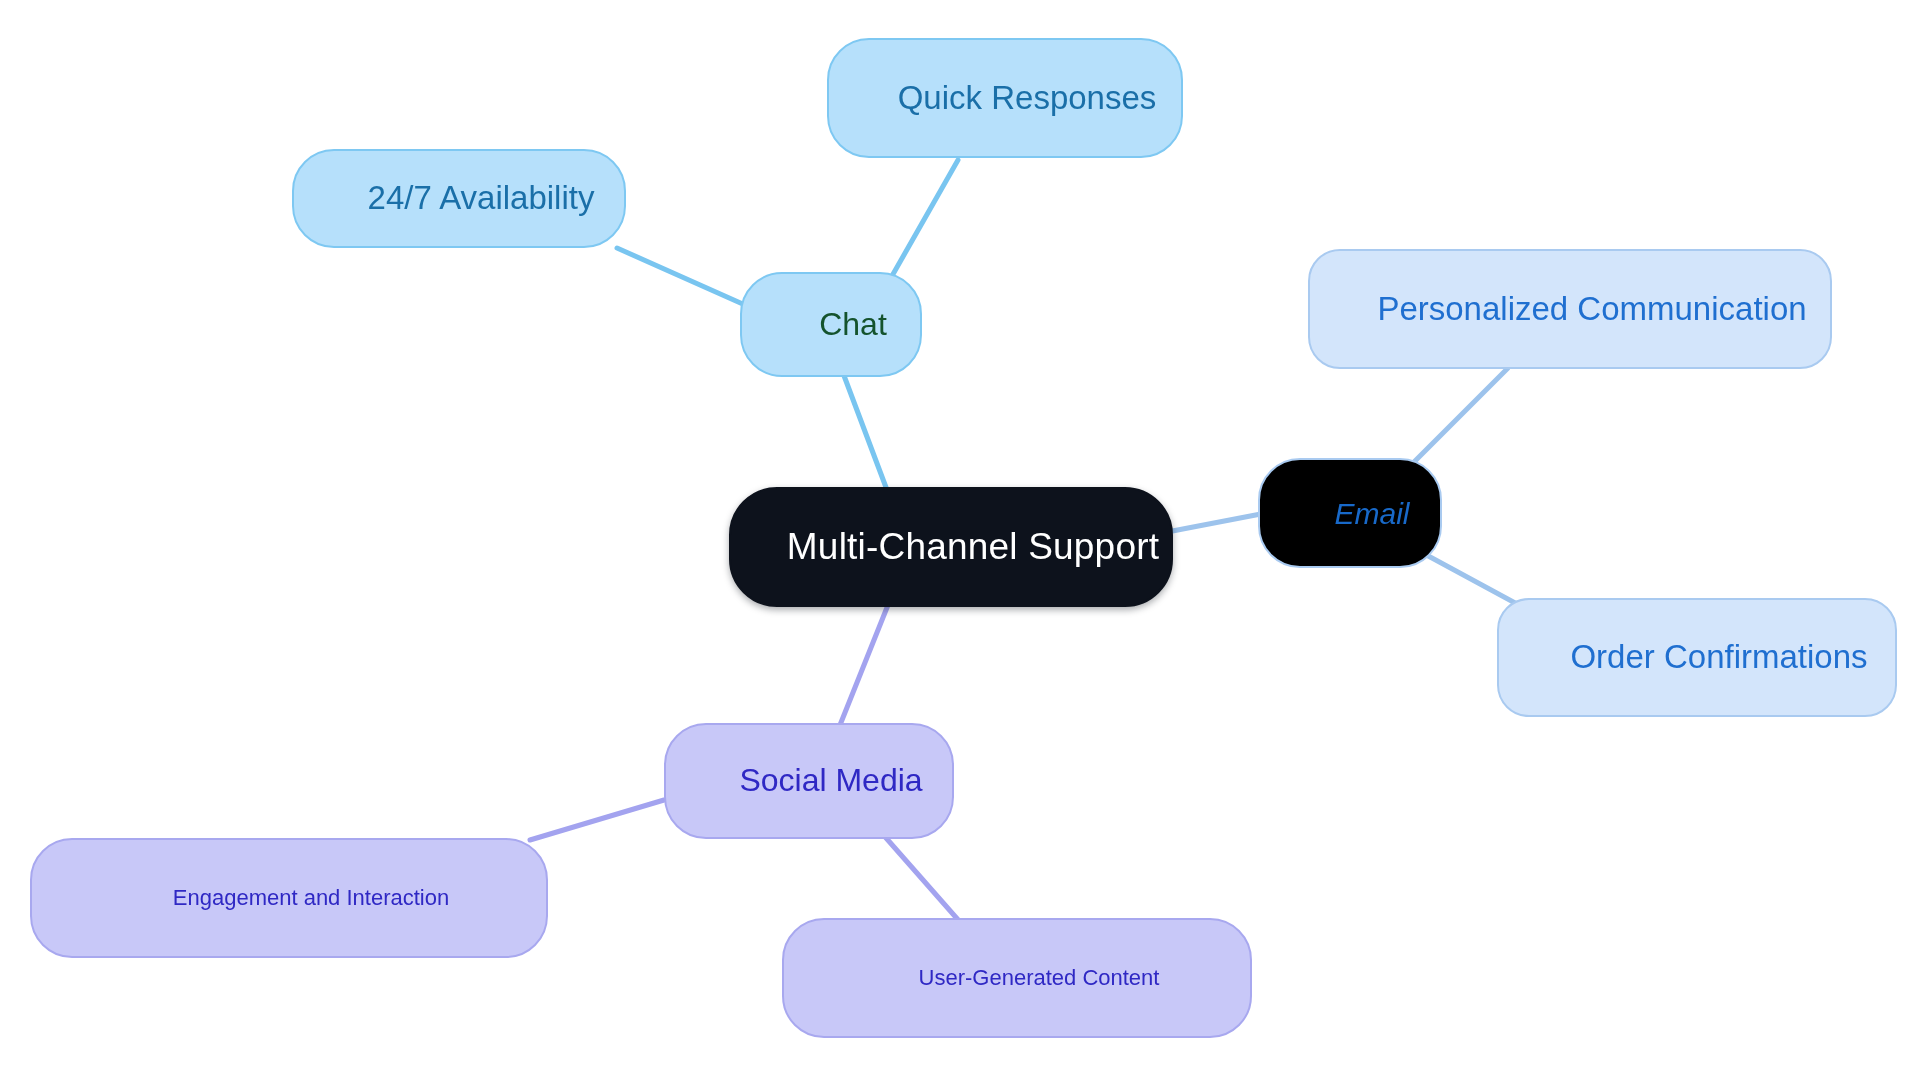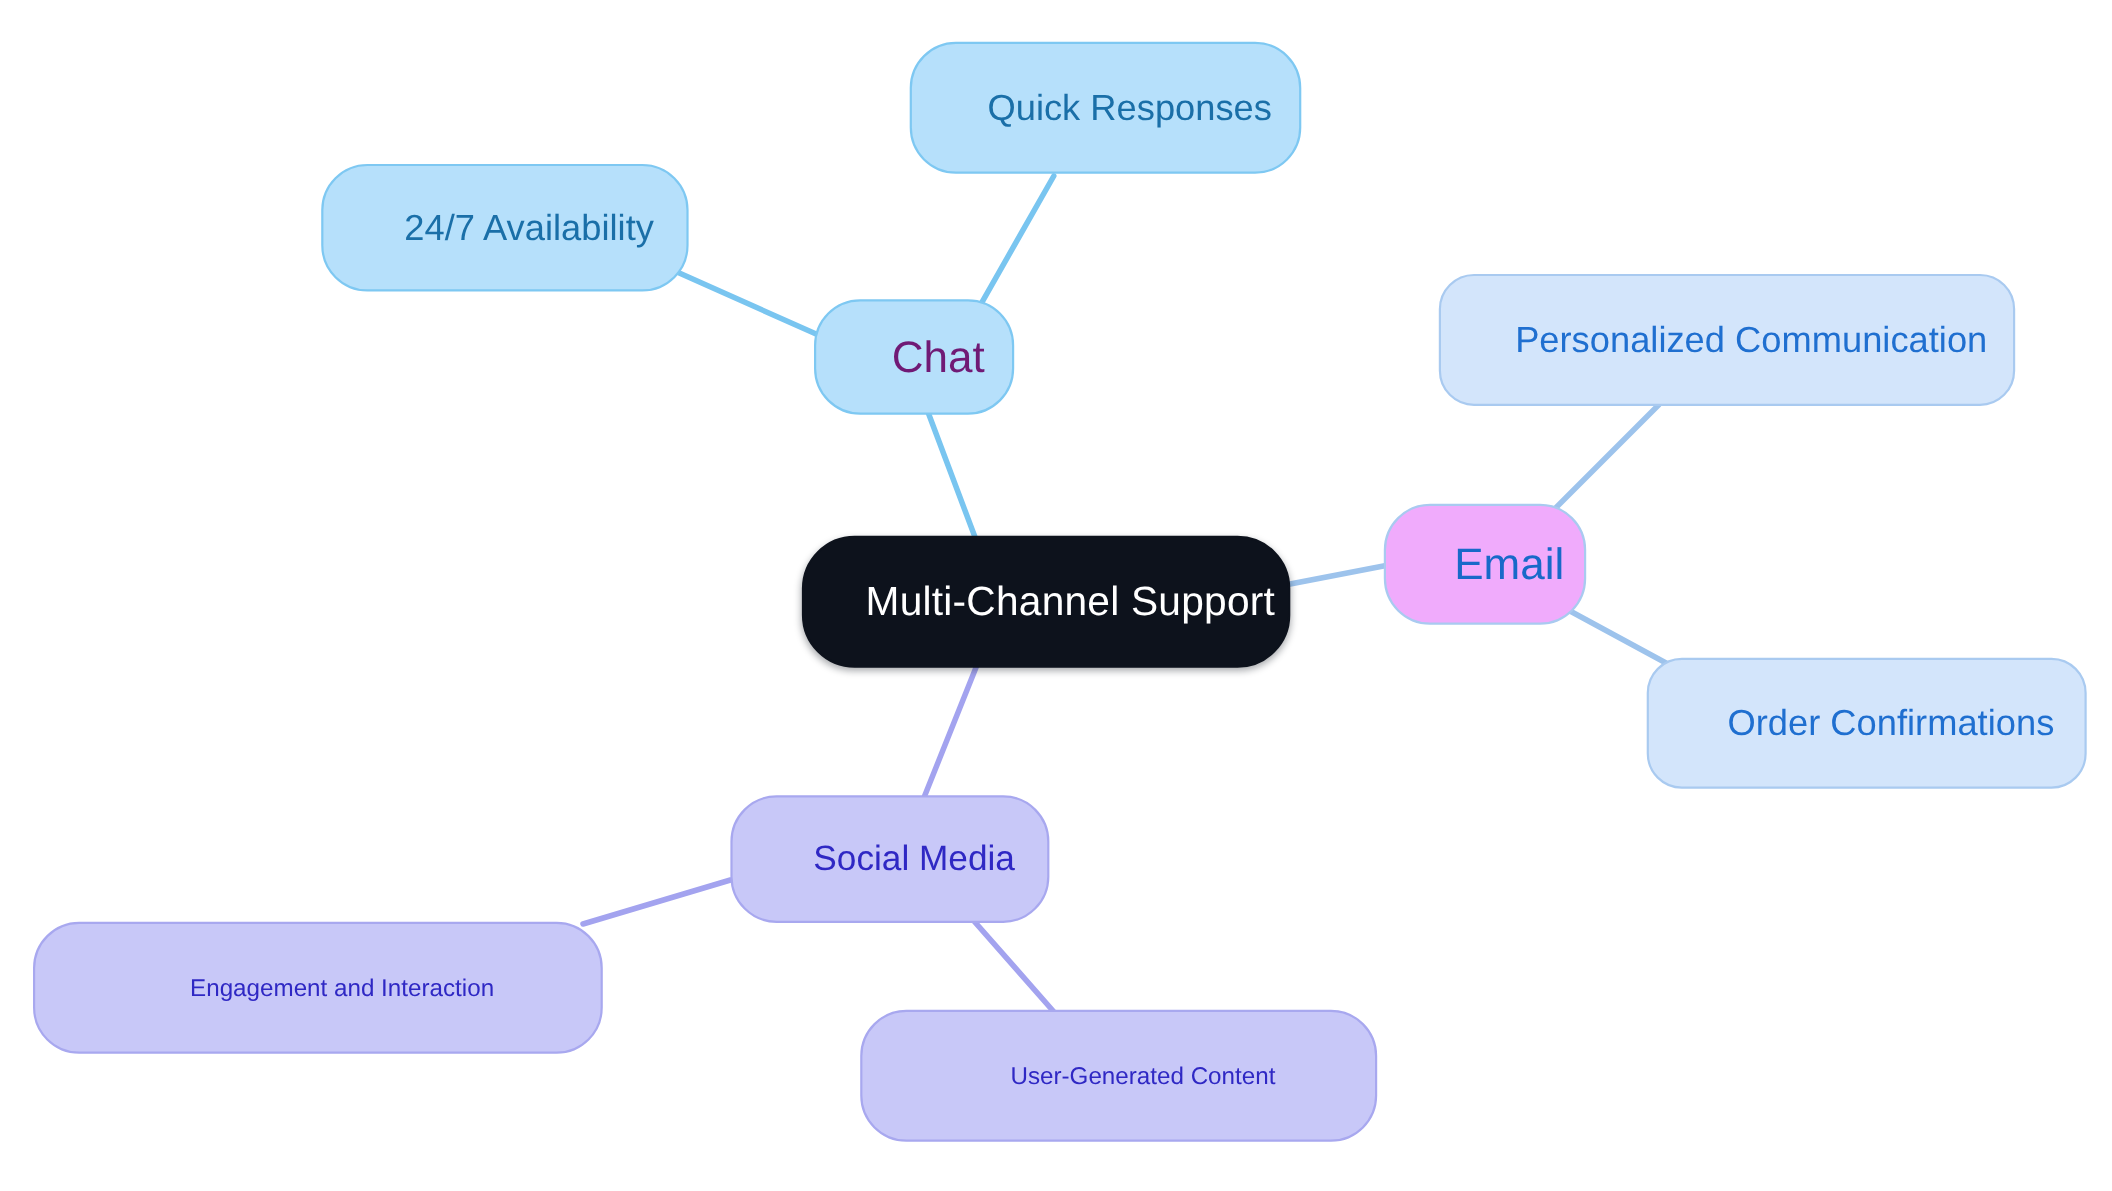--- a/index.html
+++ b/index.html
@@ -45,37 +45,38 @@
     color: #ffffff;
     border-radius: 48px;
     font-size: 37px;
     letter-spacing: 0.2px;
     box-shadow: 0 3px 7px rgba(15, 20, 30, 0.35);
     margin-left: 35px;
   }
   .node-chat-hub {
     background: #b6e0fb;
     border-color: #7ec8f2;
-    color: #701a75;
+    color: #14532d;
     border-radius: 42px;
-    font-size: 40px;
+    font-size: 32px;
   }
   .node-chat-leaf {
     background: #b6e0fb;
     border-color: #7ec8f2;
     color: #1a6fa8;
     border-radius: 42px;
     font-size: 33px;
   }
   .node-email-hub {
-    background: #f0abfc;
+    background: #000000;
     border-color: #a9caf0;
     color: #1869c9;
     border-radius: 42px;
-    font-size: 40px;
+    font-size: 30px;
+    font-style: italic;
   }
   .node-email-leaf {
     background: #d3e5fb;
     border-color: #a9caf0;
     color: #1f6fd0;
     border-radius: 32px;
     font-size: 33px;
   }
   .node-social-hub {
     background: #c8c8f8;
@@ -113,21 +114,21 @@
 
     <path d="M 888 605 L 838 730" fill="none" stroke="#a3a3ef" stroke-width="5" stroke-linecap="round"></path>
 
     <path d="M 664 800 L 530 840" fill="none" stroke="#a3a3ef" stroke-width="5" stroke-linecap="round"></path>
 
     <path d="M 872 822 L 960 922" fill="none" stroke="#a3a3ef" stroke-width="5" stroke-linecap="round"></path>
   </svg>
 
   <div class="node node-root" style="left:694px; top:487px; width:444px; height:120px;">Multi-Channel Support</div>
 
-  <div class="node node-chat-leaf" style="left:292px; top:149px; width:334px; height:116px;">24/7 Availability</div>
+  <div class="node node-chat-leaf" style="left:292px; top:149px; width:334px; height:99px;">24/7 Availability</div>
 
   <div class="node node-chat-leaf" style="left:827px; top:38px; width:356px; height:120px;">Quick Responses</div>
 
   <div class="node node-chat-hub" style="left:740px; top:272px; width:182px; height:105px;">Chat</div>
 
   <div class="node node-email-leaf" style="left:1308px; top:249px; width:524px; height:120px;">Personalized Communication</div>
 
   <div class="node node-email-hub" style="left:1258px; top:458px; width:184px; height:110px;">Email</div>
 
   <div class="node node-email-leaf" style="left:1497px; top:598px; width:400px; height:119px;">Order Confirmations</div>

